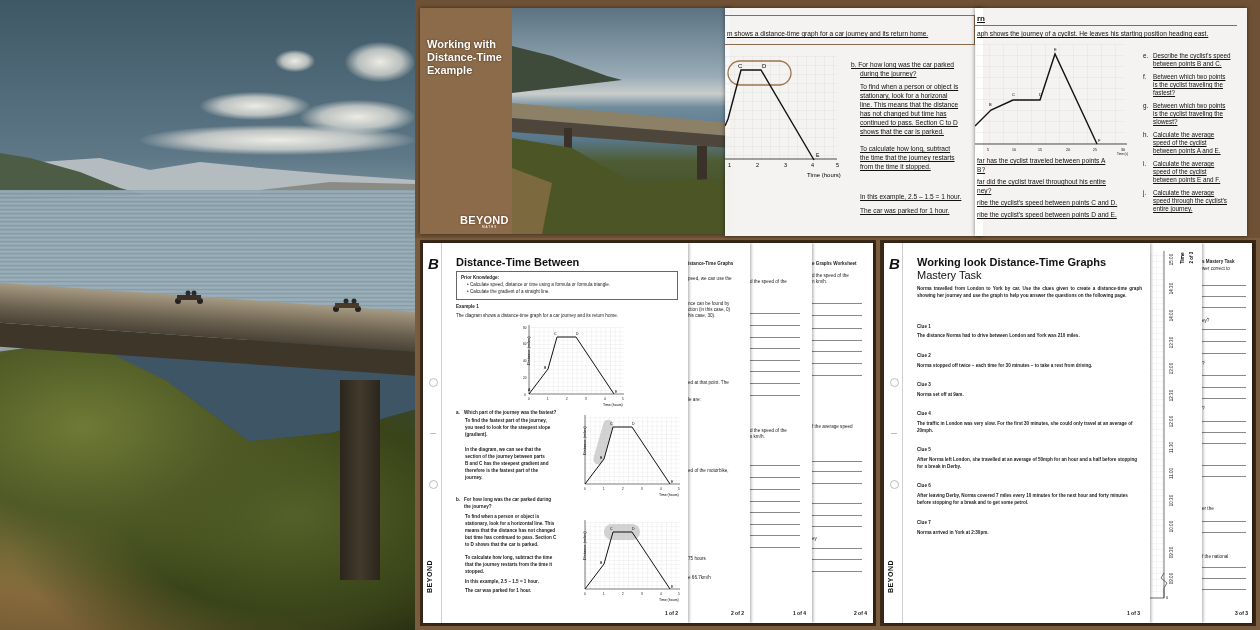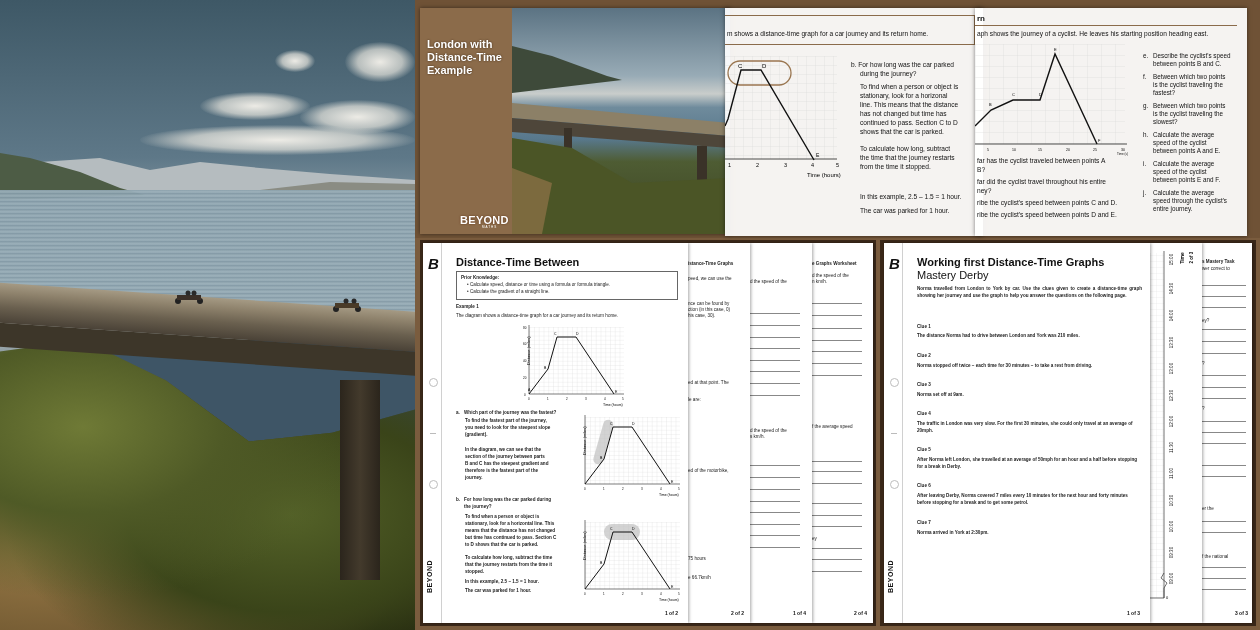--- a/index.html
+++ b/index.html
@@ -31,21 +31,21 @@
   .slide { position: absolute; background: #fff; box-shadow: 0 0 4px rgba(0,0,0,.5); overflow: hidden; }
   .slide1 { left: 420px; top: 8px; width: 310px; height: 226px; background: #8b6b4a; }
   .slide1 .title { position: absolute; left: 7px; top: 30px; width: 80px; color: #fff; font-weight: bold; font-size: 11px; line-height: 13px; text-shadow: 0 0 2px #3a2614; }
   .slide1 .pic { position: absolute; left: 92px; top: 0; width: 218px; height: 226px;
     background: linear-gradient(180deg, #5b7383 0%, #98abb6 30%, #c9cdcb 38%, #6f8b9c 44%, #58788c 58%, #4e5c33 68%, #3d4422 100%); }
   .slide1 .logo { position: absolute; left: 40px; top: 206px; color: #fff; font-weight: bold; font-size: 11px; letter-spacing: .3px; text-shadow: 0 0 2px #5c2d10; }
   .slide1 .logo-sub { position: absolute; left: 62px; top: 217px; color: #fff; font-size: 3px; letter-spacing: 1px; }
 
   .slide2 { left: 725px; top: 8px; width: 258px; height: 228px; background: rgba(255,255,255,.93); }
   .slide3 { left: 975px; top: 8px; width: 272px; height: 228px; background: rgba(255,255,255,.93); }
-  .doc-text { font-size: 6.6px; line-height: 9px; color: #111; position: absolute; }
+  .doc-text { font-size: 6.6px; line-height: 9px; color: #111; position: absolute; text-decoration: underline; }
   .doc-text.b { font-weight: bold; }
 
   
   .doc-frame { position: absolute; background: #3a2819; }
   .page { position: absolute; background: #fff; box-shadow: 1px 0 3px rgba(0,0,0,.35); overflow: hidden; }
   .page .margin-line { position: absolute; left: 18px; top: 0; bottom: 0; width: 1px; background: #d0d0d0; }
   .page .hole { position: absolute; left: 6px; width: 9px; height: 9px; border: 1px solid #bdbdbd; border-radius: 50%; background: #fff; }
   .page .dash { position: absolute; left: 7px; width: 6px; height: 1px; background: #bbb; }
   .page .b-logo { position: absolute; left: 5px; top: 12px; font-weight: bold; font-style: italic; font-size: 15px; color: #111; }
   .page .side-brand { position: absolute; left: 3px; bottom: 30px; width: 12px; writing-mode: vertical-rl; transform: rotate(180deg); font-size: 7px; font-weight: bold; color: #111; letter-spacing: .5px; }
@@ -88,21 +88,21 @@
     <rect x="5" y="5" width="24" height="5" fill="#4a3b28"></rect>
       <circle cx="16" cy="3" r="2.5" fill="#2a2a2a"></circle>
       <circle cx="24" cy="3" r="2.5" fill="#2a2a2a"></circle>
   </svg>
 </div>
 
 <div class="slide-frame"></div>
 
 <div class="slide slide1">
   <div class="title">
-    <div>London with</div>
+    <div>Working with</div>
     <div>Distance-Time</div>
     <div>Example</div>
   </div>
   <div class="pic">
     <svg width="218" height="226" viewBox="0 0 218 226">
       <path d="M0 38 L40 48 L95 68 L110 72 L0 85 Z" fill="#3e4a3a"></path>
       <path d="M0 95 L218 115 L218 128 L0 110 Z" fill="#8c8067"></path>
       <path d="M0 110 L218 128 L218 140 L0 124 Z" fill="#4e463a"></path>
       <rect x="52" y="120" width="8" height="106" fill="#3a3228"></rect>
       <rect x="185" y="138" width="10" height="88" fill="#3a3228"></rect>
@@ -464,22 +464,22 @@
 </div>
 
 <div class="page" style="left:884px;top:243px;width:266px;height:380px;">
   <div class="margin-line"></div>
   <div class="b-logo">B</div>
   <div class="hole" style="top:135px;"></div>
   <div class="dash" style="top:190px;"></div>
   <div class="hole" style="top:237px;"></div>
   <div class="side-brand">BEYOND</div>
 
-  <div style="position:absolute;left:33px;top:13px;font-size:11px;font-weight:bold;color:#111;white-space:nowrap;">Working first Distance-Time Graphs</div>
-  <div style="position:absolute;left:33px;top:26px;font-size:11px;color:#111;">Mastery Derby</div>
+  <div style="position:absolute;left:33px;top:13px;font-size:11px;font-weight:bold;color:#111;white-space:nowrap;">Working look Distance-Time Graphs</div>
+  <div style="position:absolute;left:33px;top:26px;font-size:11px;color:#111;">Mastery Task</div>
   <div class="t-small b" style="position:absolute;left:33px;top:42px;width:225px;text-align:justify;">Norma travelled from London to York by car. Use the clues given to create a distance-time graph showing her journey and use the graph to help you answer the questions on the following page.</div>
 
   <div class="t-small b" style="position:absolute;left:33px;top:80px;">Clue 1</div>
   <div class="t-small b" style="position:absolute;left:33px;top:89px;width:225px;">The distance Norma had to drive between London and York was 210 miles.</div>
 
   <div class="t-small b" style="position:absolute;left:33px;top:109px;">Clue 2</div>
   <div class="t-small b" style="position:absolute;left:33px;top:119px;width:225px;">Norma stopped off twice – each time for 30 minutes – to take a rest from driving.</div>
 
   <div class="t-small b" style="position:absolute;left:33px;top:138px;">Clue 3</div>
   <div class="t-small b" style="position:absolute;left:33px;top:148px;width:225px;">Norma set off at 9am.</div>

